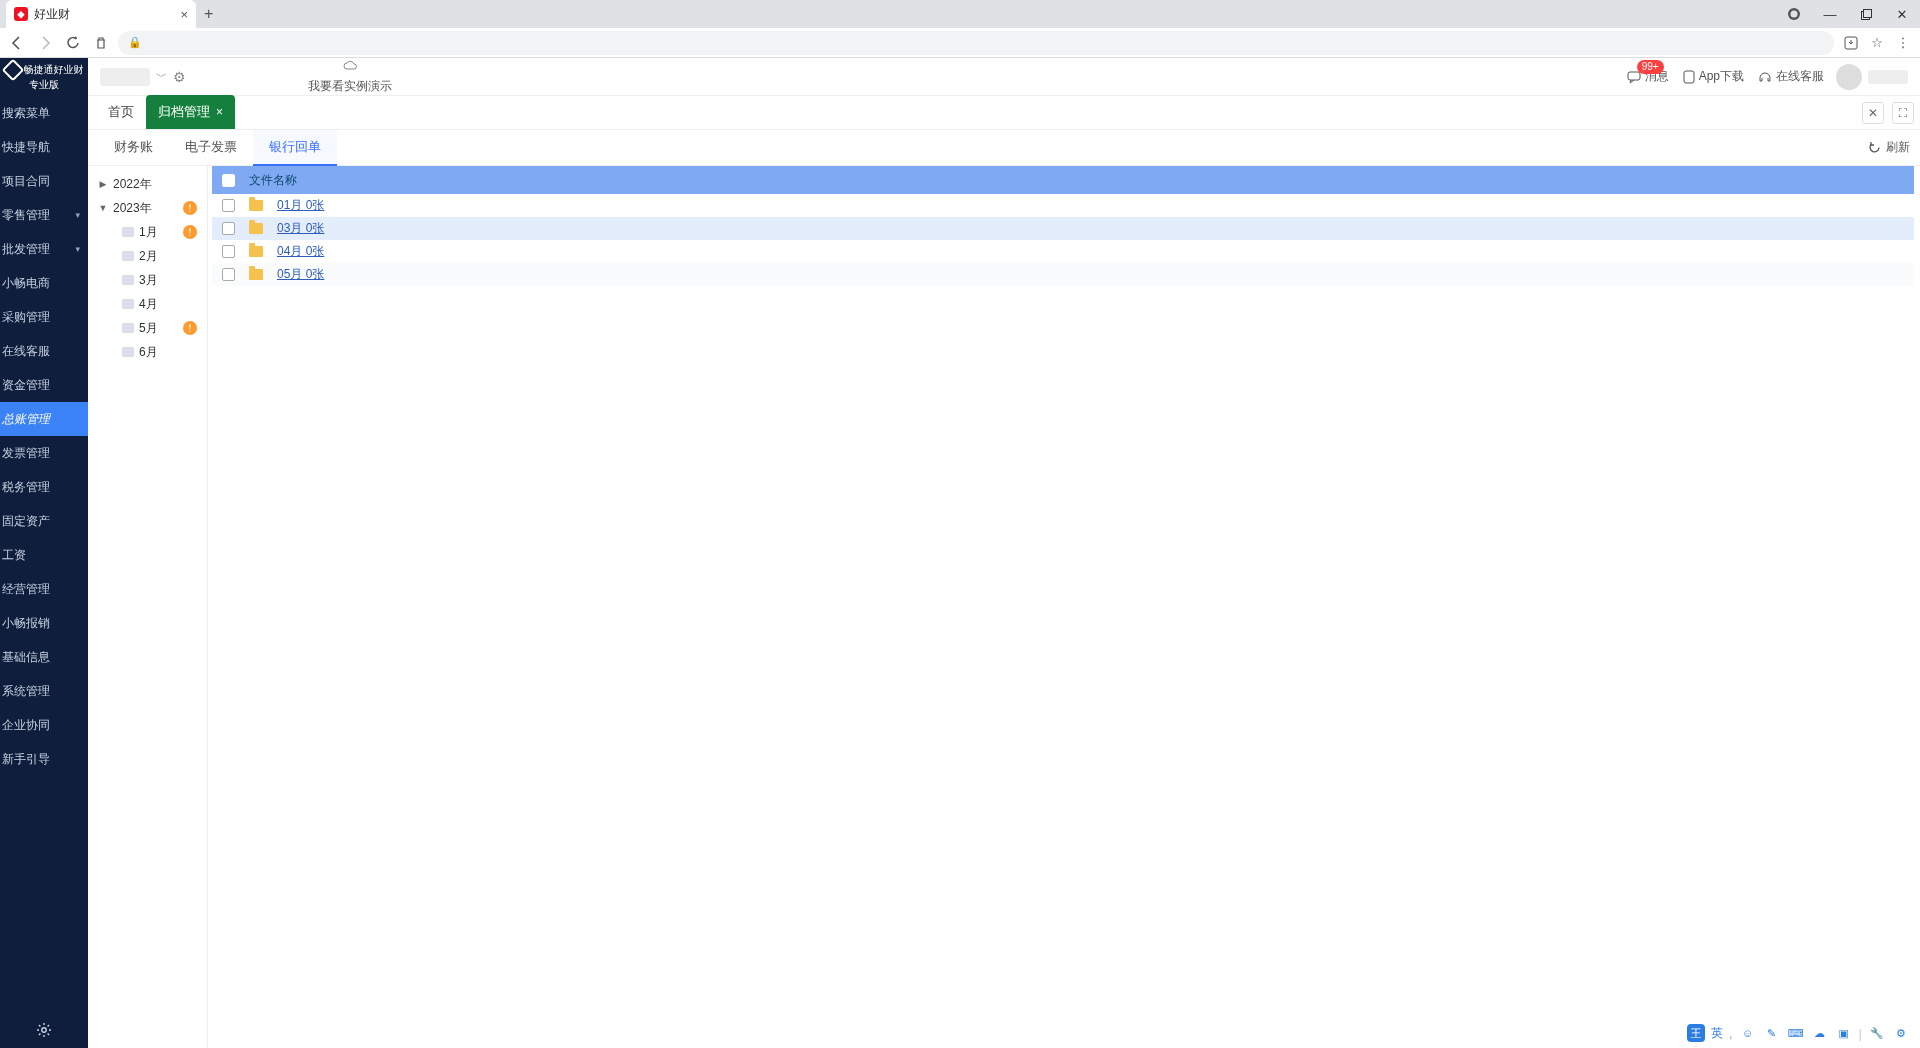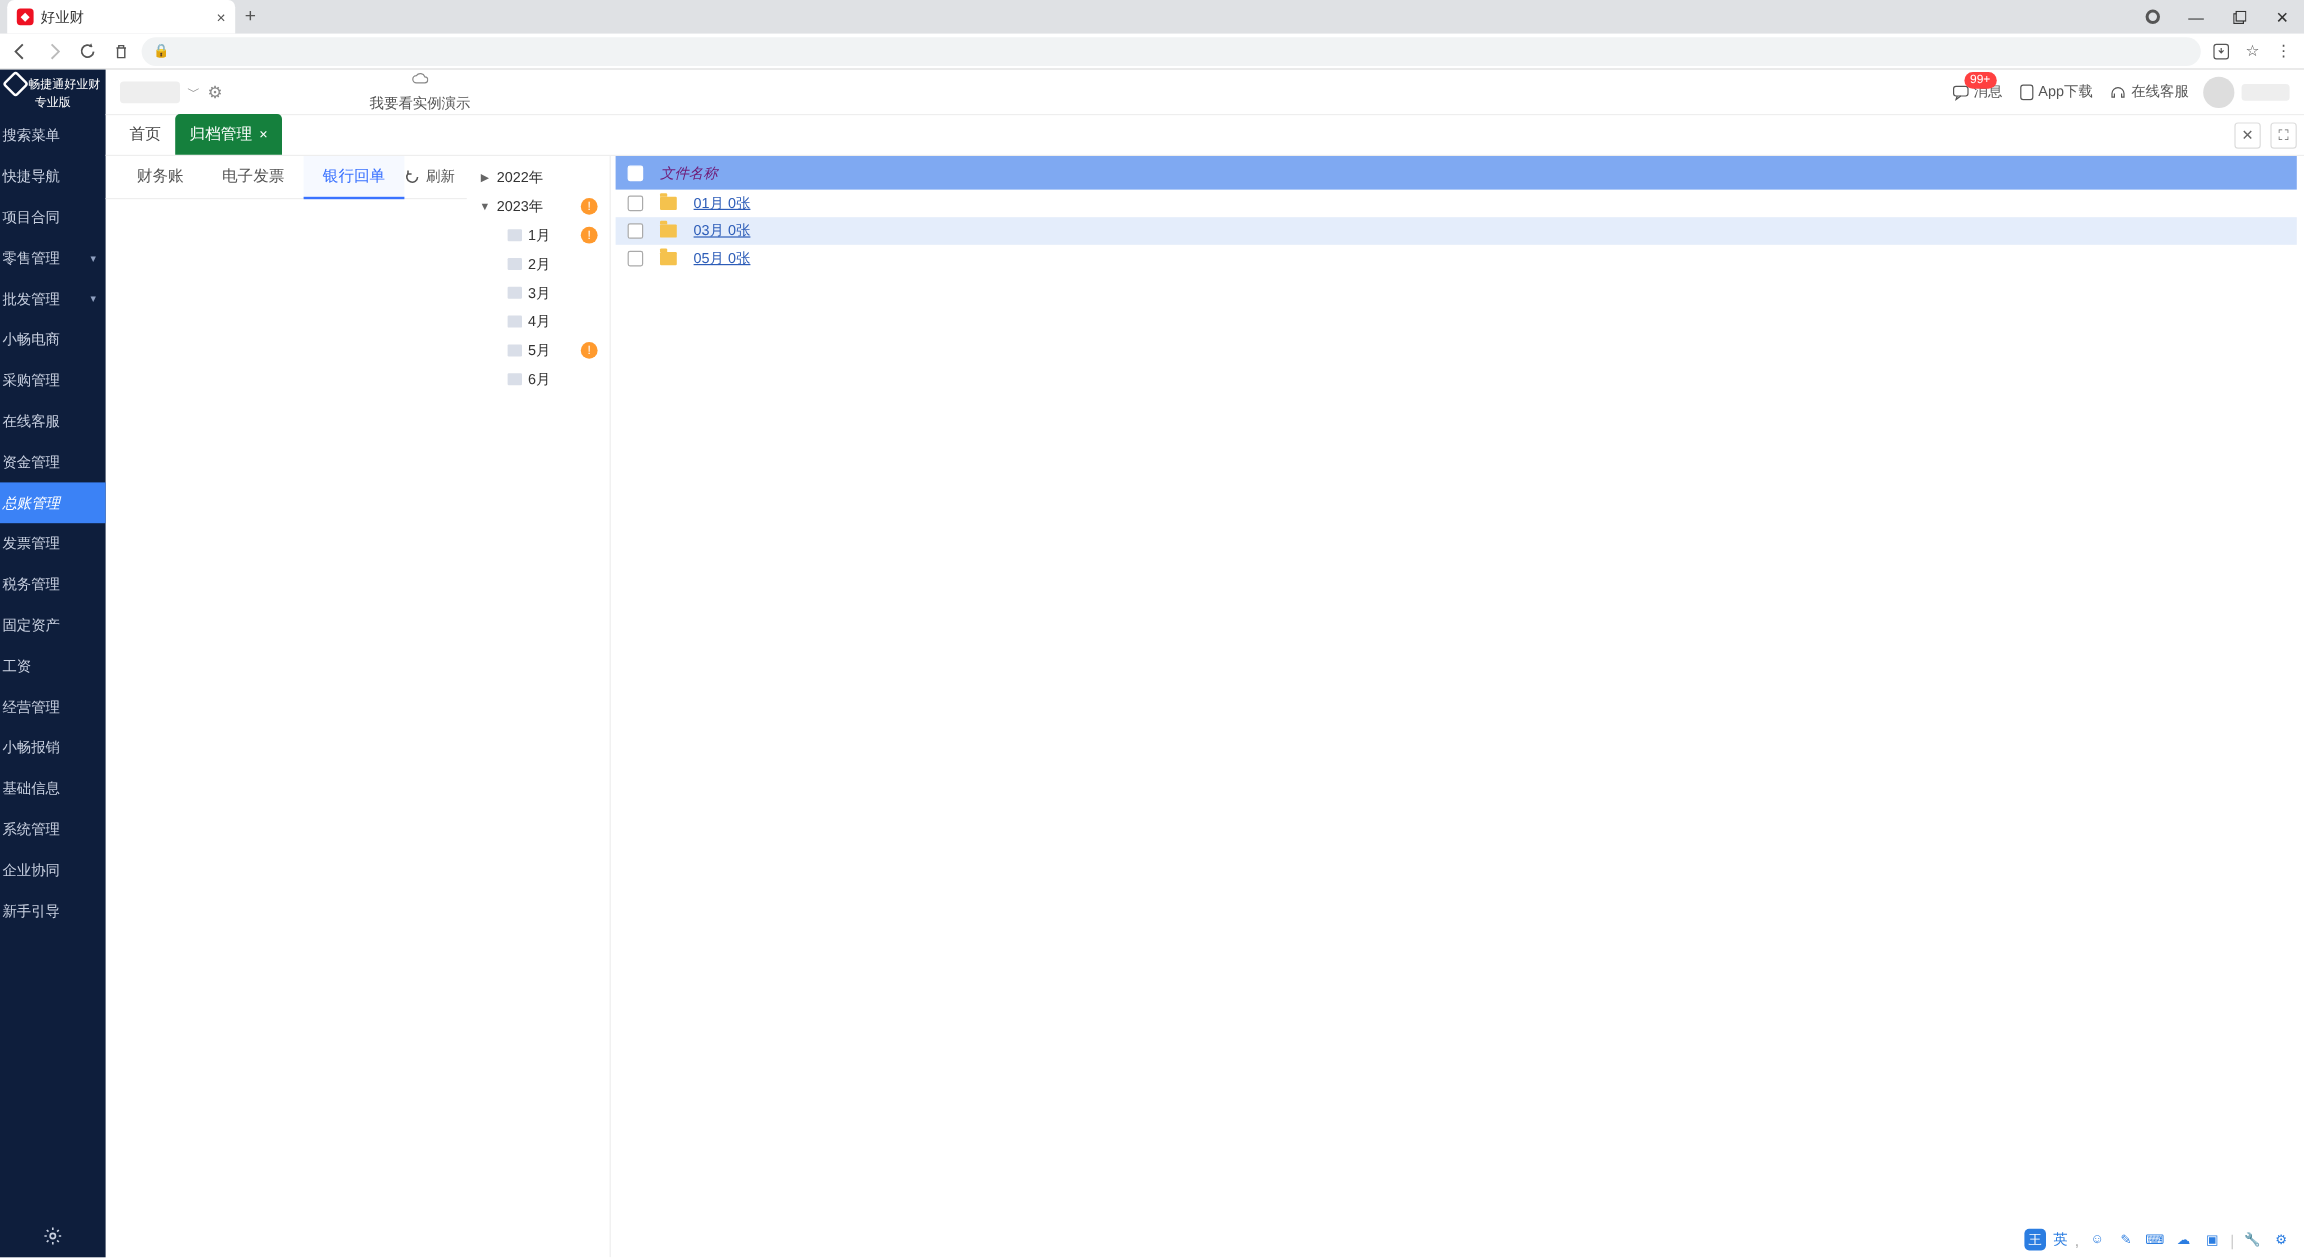--- a/index.html
+++ b/index.html
@@ -42,36 +42,36 @@
 
 .sidebar { position:absolute; left:0; top:58px; bottom:0; width:88px; background:#0e1e3c; color:#c8d0e0; display:flex; flex-direction:column;}
 .logo-area { height:38px; display:flex; flex-direction:column; align-items:center; justify-content:center; font-size:10px; color:#fff;}
 .logo-row { display:flex; align-items:center; gap:3px;}
 .logo-mark { width:16px; height:16px; border:2px solid #fff; transform:rotate(45deg); border-radius:3px;}
 .side-item { height:34px; display:flex; align-items:center; justify-content:flex-start; padding-left:2px; font-size:12px; cursor:pointer; gap:4px; color:#c8d0e0;}
 .side-item.active { background:#3b82f6; color:#fff;font-style:italic;}
 .side-chev { font-size:9px; margin-left:auto; margin-right:8px; color:#8fa0c0;}
 .side-bottom { margin-top:auto; height:36px; display:flex; align-items:center; justify-content:center;}
 
-.content { position:absolute; left:88px; right:0; top:130px; bottom:0; display:flex; }
+.content { position:absolute; left:88px; right:0; top:130px; bottom:0; display:flex; flex-direction:column;}
 .subtabs { height:36px; display:flex; align-items:center; padding:0 10px; gap:0; border-bottom:1px solid #eee;}
 .subtab { padding:0 16px; height:36px; display:flex; align-items:center; font-size:13px; color:#555; cursor:pointer; border-bottom:2px solid transparent;}
 .subtab.active { color:#3a72ff; border-bottom-color:#3a72ff; background:#f6f9ff;}
 .subtabs-right { margin-left:auto; display:flex; align-items:center; gap:5px; color:#555; font-size:12px; cursor:pointer;}
 .main-row { flex:1; display:flex; overflow:hidden;}
 
 .tree { width:120px; border-right:1px solid #eee; padding:6px 4px; font-size:12px; color:#333;}
 .tree-node { display:flex; align-items:center; height:24px; padding-left:6px; gap:5px; cursor:pointer;}
 .tree-caret { font-size:9px; color:#666; width:10px; text-align:center;}
 .tree-badge { width:14px; height:14px; border-radius:50%; background:#ff9a2e; color:#fff; font-size:10px; display:flex; align-items:center; justify-content:center; margin-left:auto; margin-right:6px;}
 .tree-sub { padding-left:24px;}
 .tree-folder { width:12px; height:10px; background:#d9dee8; border-radius:1px;}
 
 .files { flex:1; padding:0 6px 0 4px;}
-.files-header { height:28px; background:#7fa9f2; display:flex; align-items:center; padding:0 10px; gap:14px; color:#701a75; font-size:12px;font-style:italic;}
+.files-header { height:28px; background:#7fa9f2; display:flex; align-items:center; padding:0 10px; gap:14px; color:#0c4a6e; font-size:12px;}
 .chk { width:13px; height:13px; border:1px solid #aaa; background:#fff; border-radius:2px;}
 .files-header .chk { border-color:#fff;}
 .file-row { height:23px; display:flex; align-items:center; padding:0 10px; gap:14px; font-size:12px;}
 .file-row:nth-child(even){ background:#fafbfc;}
 .file-row.sel { background:#e4edfb;}
 .folder-ico { width:14px; height:11px; background:#f5c24d; border-radius:1px; position:relative;}
 .folder-ico::before { content:''; position:absolute; top:-3px; left:0; width:6px; height:3px; background:#f5c24d; border-radius:1px 1px 0 0;}
 .fname { color:#2d5db8; text-decoration:underline; cursor:pointer;}
 
 .ime-bar { position:absolute; right:10px; bottom:6px; display:flex; align-items:center; gap:6px;}
@@ -343,20 +343,25 @@
       <div id="file-rows">
           <div class="file-row">
             <div class="chk"></div>
             <div class="folder-ico"></div>
             <span class="fname">01月  0张</span>
           </div>
           <div class="file-row sel">
             <div class="chk"></div>
             <div class="folder-ico"></div>
             <span class="fname">03月  0张</span>
+          </div>
+          <div class="file-row">
+            <div class="chk"></div>
+            <div class="folder-ico"></div>
+            <span class="fname">04月  0张</span>
           </div>
           <div class="file-row">
             <div class="chk"></div>
             <div class="folder-ico"></div>
             <span class="fname">05月  0张</span>
           </div>
         </div>
     </div>
   </div>
 </div>

